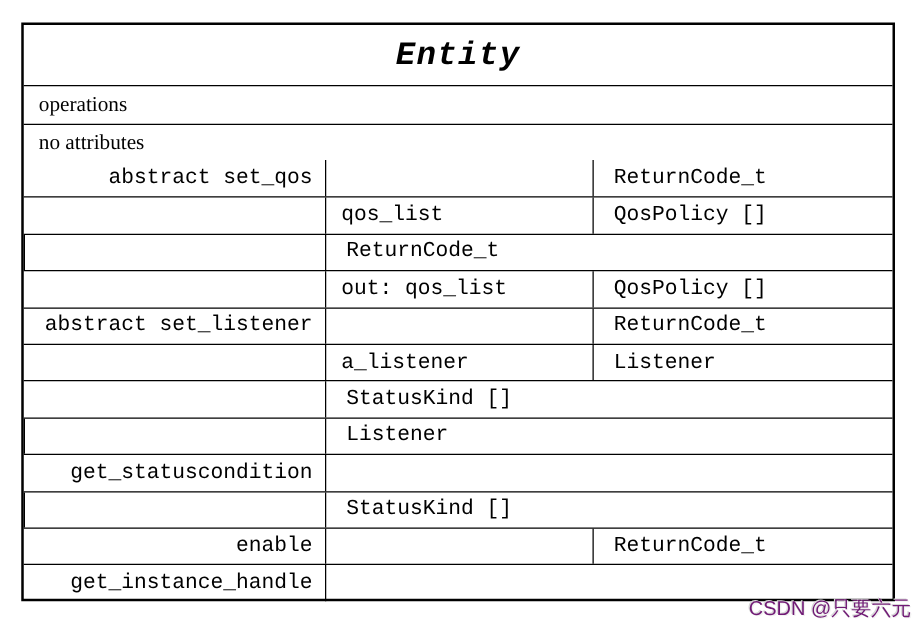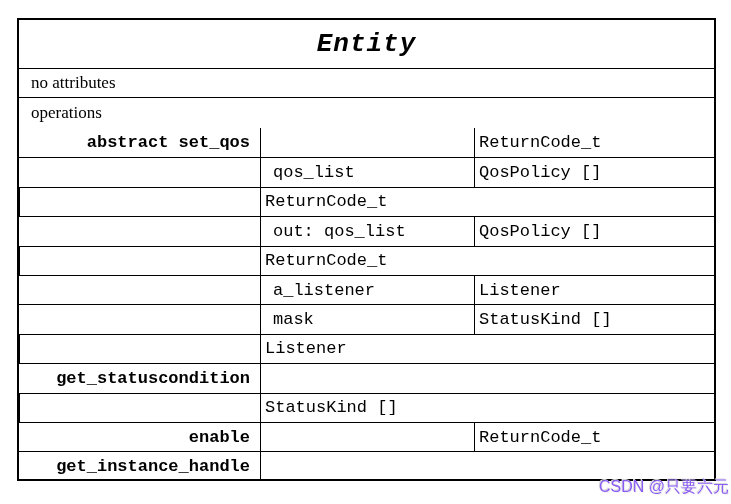--- a/index.html
+++ b/index.html
@@ -64,53 +64,52 @@
   .op-row .cell {
     box-sizing: border-box;
     display: flex;
     align-items: center;
     overflow: hidden;
     white-space: nowrap;
   }
   .op-row .c1 {
     justify-content: flex-end;
     padding-right: 10px;
-    font-weight: bold;
   }
   .op-row .c2 {
     border-left: 1.5px solid #000000;
     padding-left: 12px;
   }
   .op-row .c3 {
     border-left: 1.5px solid #000000;
-    padding-left: 4px;
+    padding-left: 16px;
   }
   .watermark {
     position: absolute;
     right: 2px;
     top: 477px;
     font-family: "Liberation Sans", sans-serif;
     font-size: 16px;
-    color: #8b5cf6;
+    color: #701a75;
     text-shadow: 1px 1px 0 #f2f2f2, -1px -1px 0 #d8d8d8;
     white-space: nowrap;
   }
 </style>
 </head>
 <body>
 
 <div class="uml-table">
   <div class="row title-row">
     <span class="class-title">Entity</span>
   </div>
+  <div class="row section-row ops-row">
+    <span>operations</span>
+  </div>
   <div class="row section-row attr-row">
     <span>no attributes</span>
-  </div>
-  <div class="row section-row ops-row">
-    <span>operations</span>
   </div>
   <div id="op-rows">
   <div class="row op-row">
     <div class="cell c1">abstract set_qos</div>
     <div class="cell c2"></div>
     <div class="cell c3">ReturnCode_t</div>
   </div>
 
   <div class="row op-row">
     <div class="cell c1"></div>
@@ -123,33 +122,33 @@
     <div class="cell c3">ReturnCode_t</div>
   </div>
 
   <div class="row op-row">
     <div class="cell c1"></div>
     <div class="cell c2">out: qos_list</div>
     <div class="cell c3">QosPolicy []</div>
   </div>
 
   <div class="row op-row">
+    <div class="cell c1">abstract set_listener</div>
     <div class="cell c2"></div>
     <div class="cell c3">ReturnCode_t</div>
   </div>
 
   <div class="row op-row">
     <div class="cell c1"></div>
     <div class="cell c2">a_listener</div>
     <div class="cell c3">Listener</div>
   </div>
 
   <div class="row op-row">
     <div class="cell c1"></div>
-    <div class="cell c2">mask</div>
     <div class="cell c3">StatusKind []</div>
   </div>
 
   <div class="row op-row">
     <div class="cell c2"></div>
     <div class="cell c3">Listener</div>
   </div>
 
   <div class="row op-row">
     <div class="cell c1">get_statuscondition</div>

